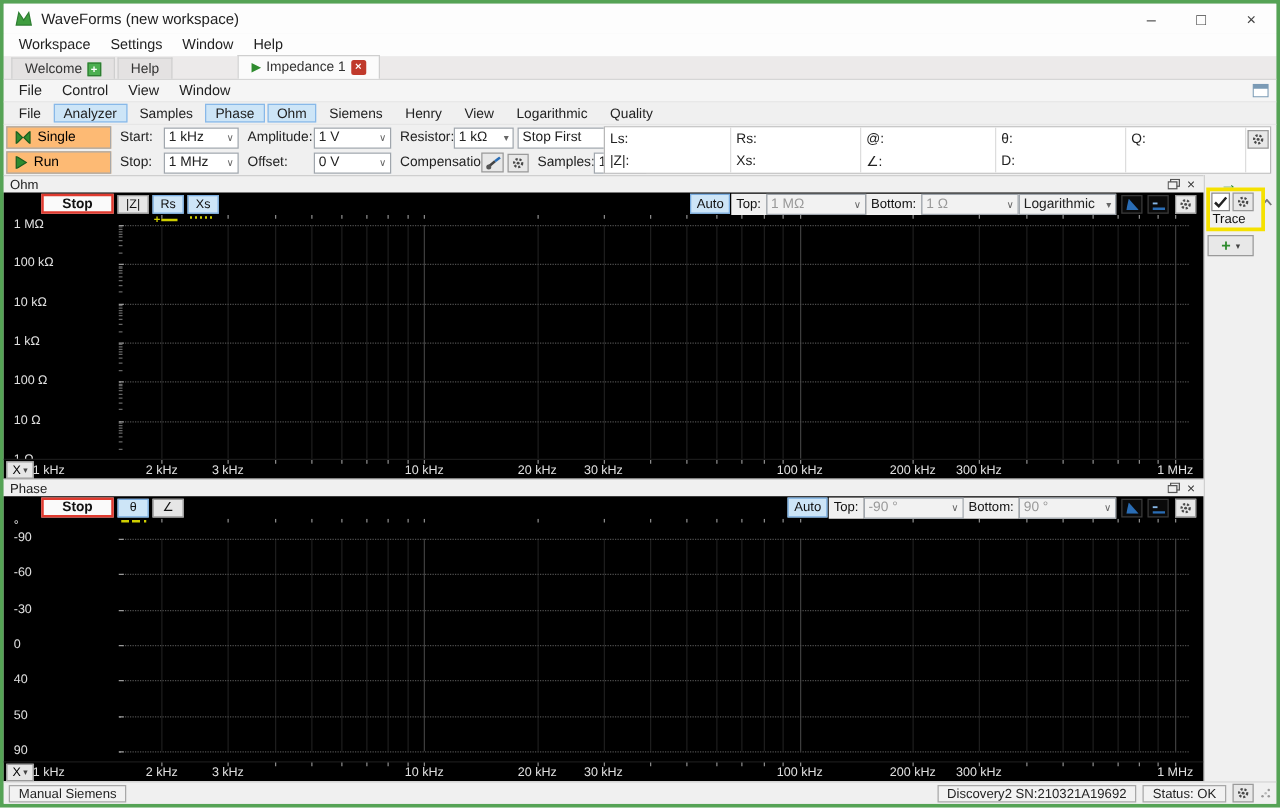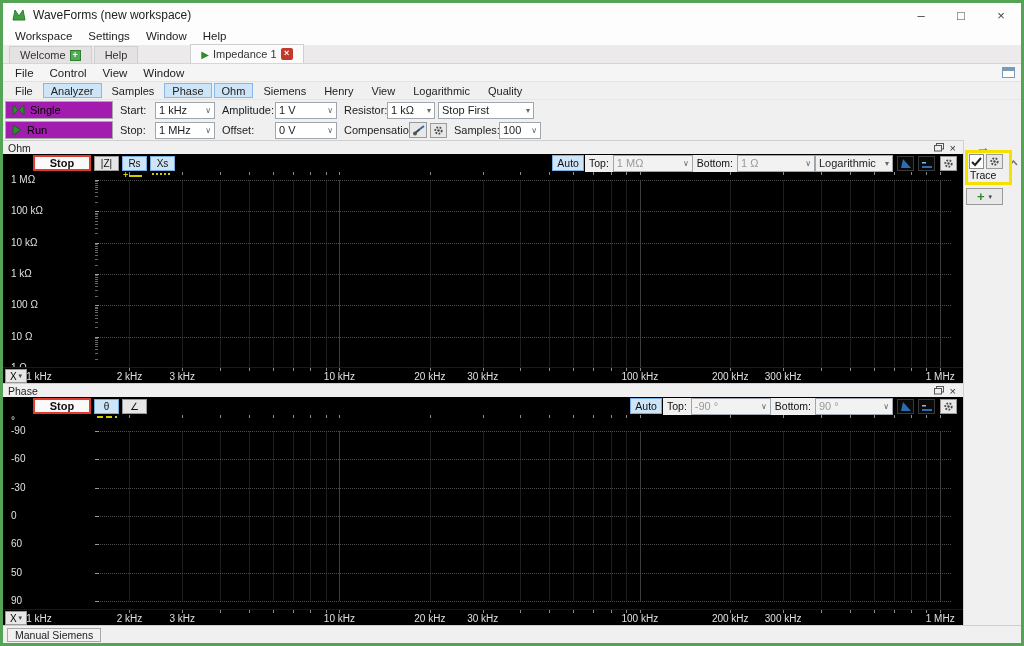--- a/index.html
+++ b/index.html
@@ -28,21 +28,21 @@
   .mb2-right{margin-left:auto;margin-right:6px;display:flex;align-items:center}
 
   
   .modebar{height:17px;display:flex;align-items:center;gap:2px;padding-left:4px;background:#f0f0f0}
   .mode-btn{height:15px;padding:0 7px;font-size:11px;color:#222;background:transparent;border:1px solid transparent}
   .mode-btn.active{background:#cde5f7;border:1px solid #88b8e8}
 
   
   .controls{height:41px;position:relative;background:#f0f0f0;border-top:1px solid #e6e6e6}
   .ctl-row{display:flex;align-items:center;height:20px;padding-left:2px;gap:3px}
-  .push-btn{width:108px;height:18px;background:#a21caf;border:1px solid #a8a8a8;display:inline-flex;align-items:center;gap:5px;padding-left:6px;font-size:11px}
+  .push-btn{width:84px;height:18px;background:#fdba74;border:1px solid #a8a8a8;display:inline-flex;align-items:center;gap:5px;padding-left:6px;font-size:11px}
   .lbl{display:inline-block;text-align:left;padding-left:4px;white-space:nowrap}
   .combo{height:17px;background:#fff;border:1px solid #a0a6ad;display:inline-flex;align-items:center;justify-content:space-between;padding:0 3px;font-size:11px;white-space:nowrap}
   .combo .arr{color:#666;font-size:8px;margin-left:3px}
   .combo.disabled{background:#f2f2f2;color:#999}
   .icon-btn{width:18px;height:16px;background:#e8e8e8;border:1px solid #9a9a9a;display:inline-flex;align-items:center;justify-content:center;padding:0}
   .gear-btn{width:17px;height:15px;background:#e8e8e8;border:1px solid #9a9a9a;display:inline-flex;align-items:center;justify-content:center;padding:0}
   .fields{position:absolute;right:4px;top:1px;height:38px;display:grid;grid-template-columns:100px 104px 108px 104px 96px 20px;grid-template-rows:1fr 1fr;background:#fff;border:1px solid #b8b8b8}
   .fcell{display:flex;align-items:center;padding-left:4px;border-left:1px solid #ddd;font-size:11px;background:#fff}
   .fcell:first-child,.fcell.c1{border-left:0}
   .fcell.gear-cell{justify-content:center;padding-left:0}
@@ -234,20 +234,41 @@
             <circle cx="6" cy="6" r="1.3" fill="#4a4a4a"></circle>
           </svg>
       </button>
       <span class="lbl" style="width:46px">Samples:</span>
       <span class="combo" style="width:42px">
           <span>100</span>
           <span class="arr">∨</span>
         </span>
     </div>
 
+    <div class="fields">
+      <div class="fcell c1">Ls:</div>
+      <div class="fcell">Rs:</div>
+      <div class="fcell">@:</div>
+      <div class="fcell">θ:</div>
+      <div class="fcell">Q:</div>
+      <div class="fcell gear-cell">
+        <button class="gear-btn">
+          <svg width="11" height="11" viewBox="0 0 12 12">
+              <circle cx="6" cy="6" r="3.5" fill="none" stroke="#4a4a4a" stroke-width="2" stroke-dasharray="1.9 1.55"></circle>
+              <circle cx="6" cy="6" r="1.3" fill="#4a4a4a"></circle>
+            </svg>
+        </button>
+      </div>
+      <div class="fcell c1">|Z|:</div>
+      <div class="fcell">Xs:</div>
+      <div class="fcell">∠:</div>
+      <div class="fcell">D:</div>
+      <div class="fcell"></div>
+      <div class="fcell"></div>
+    </div>
   </div>
 
   <div class="workspace">
     <div class="main">
 
       <div class="panel ohm">
         <div class="panel-header">
           <span class="ph-title">Ohm</span>
           <span class="ph-icons">
             <svg width="10" height="9">
@@ -582,21 +603,21 @@
               <div class="ytick" style="top: 44.3333px; left: 92px;"></div>
               <span class="ylab" style="top: 38.3333px;">-60</span>
               <div class="hline" style="top: 72.6667px; left: 92px; width: 856px;"></div>
               <div class="ytick" style="top: 72.6667px; left: 92px;"></div>
               <span class="ylab" style="top: 66.6667px;">-30</span>
               <div class="hline" style="top: 101px; left: 92px; width: 856px;"></div>
               <div class="ytick" style="top: 101px; left: 92px;"></div>
               <span class="ylab" style="top: 95px;">0</span>
               <div class="hline" style="top: 129.333px; left: 92px; width: 856px;"></div>
               <div class="ytick" style="top: 129.333px; left: 92px;"></div>
-              <span class="ylab" style="top: 123.333px;">60</span>
+              <span class="ylab" style="top: 123.333px;">40</span>
               <div class="hline" style="top: 157.667px; left: 92px; width: 856px;"></div>
               <div class="ytick" style="top: 157.667px; left: 92px;"></div>
               <span class="ylab" style="top: 151.667px;">50</span>
               <div class="hline" style="top: 186px; left: 92px; width: 856px;"></div>
               <div class="ytick" style="top: 186px; left: 92px;"></div>
               <span class="ylab" style="top: 180px;">90</span>
               <span class="ylab" style="top: 0px;">°</span>
             </div>
           <div class="plot-axis" id="phase-axis">
             <button class="xcur-btn">
@@ -669,15 +690,31 @@
       </div>
       <button class="add-btn">
         <span class="plus">+</span>
         <span class="arr">▾</span>
       </button>
     </div>
   </div>
 
   <div class="statusbar">
     <button class="status-btn">Manual Siemens</button>
+    <div class="sb-right">
+      <button class="status-btn">Discovery2 SN:210321A19692</button>
+      <button class="status-btn">Status: OK</button>
+      <button class="gear-btn">
+          <svg width="11" height="11" viewBox="0 0 12 12">
+            <circle cx="6" cy="6" r="3.5" fill="none" stroke="#4a4a4a" stroke-width="2" stroke-dasharray="1.9 1.55"></circle>
+            <circle cx="6" cy="6" r="1.3" fill="#4a4a4a"></circle>
+          </svg>
+        </button>
+      <svg width="9" height="9">
+          <circle cx="7" cy="2" r="1" fill="#999"></circle>
+          <circle cx="7" cy="7" r="1" fill="#999"></circle>
+          <circle cx="2" cy="7" r="1" fill="#999"></circle>
+          <circle cx="4.5" cy="4.5" r="1" fill="#bbb"></circle>
+        </svg>
+    </div>
   </div>
 
 </div>
 
 </body></html>

